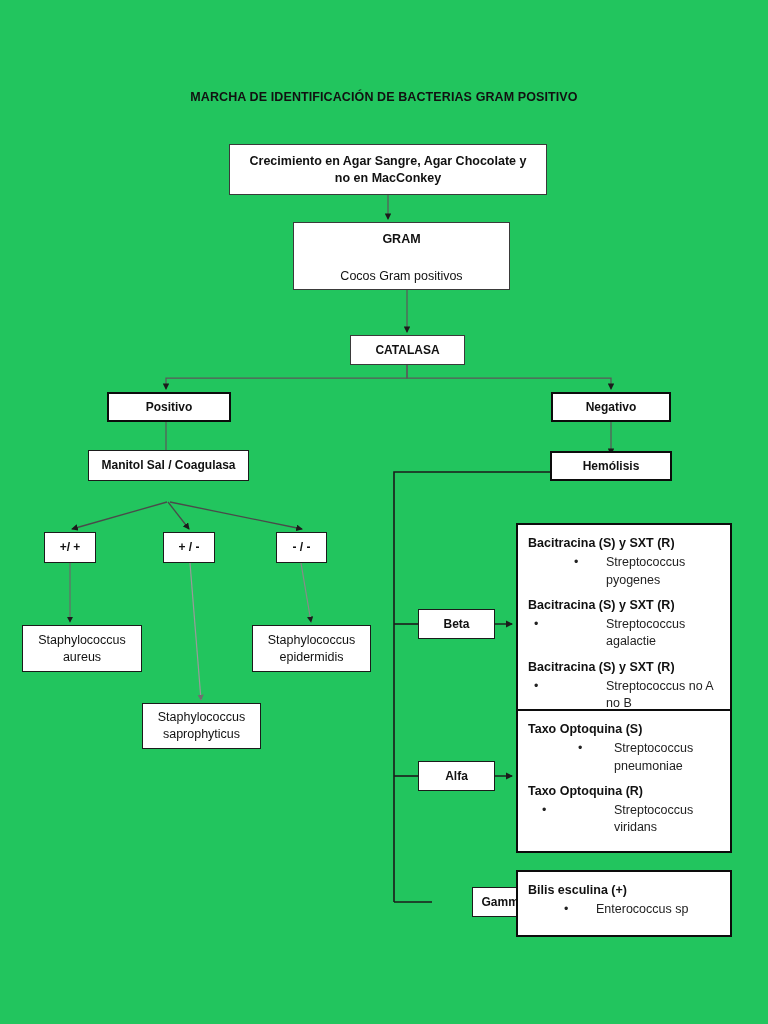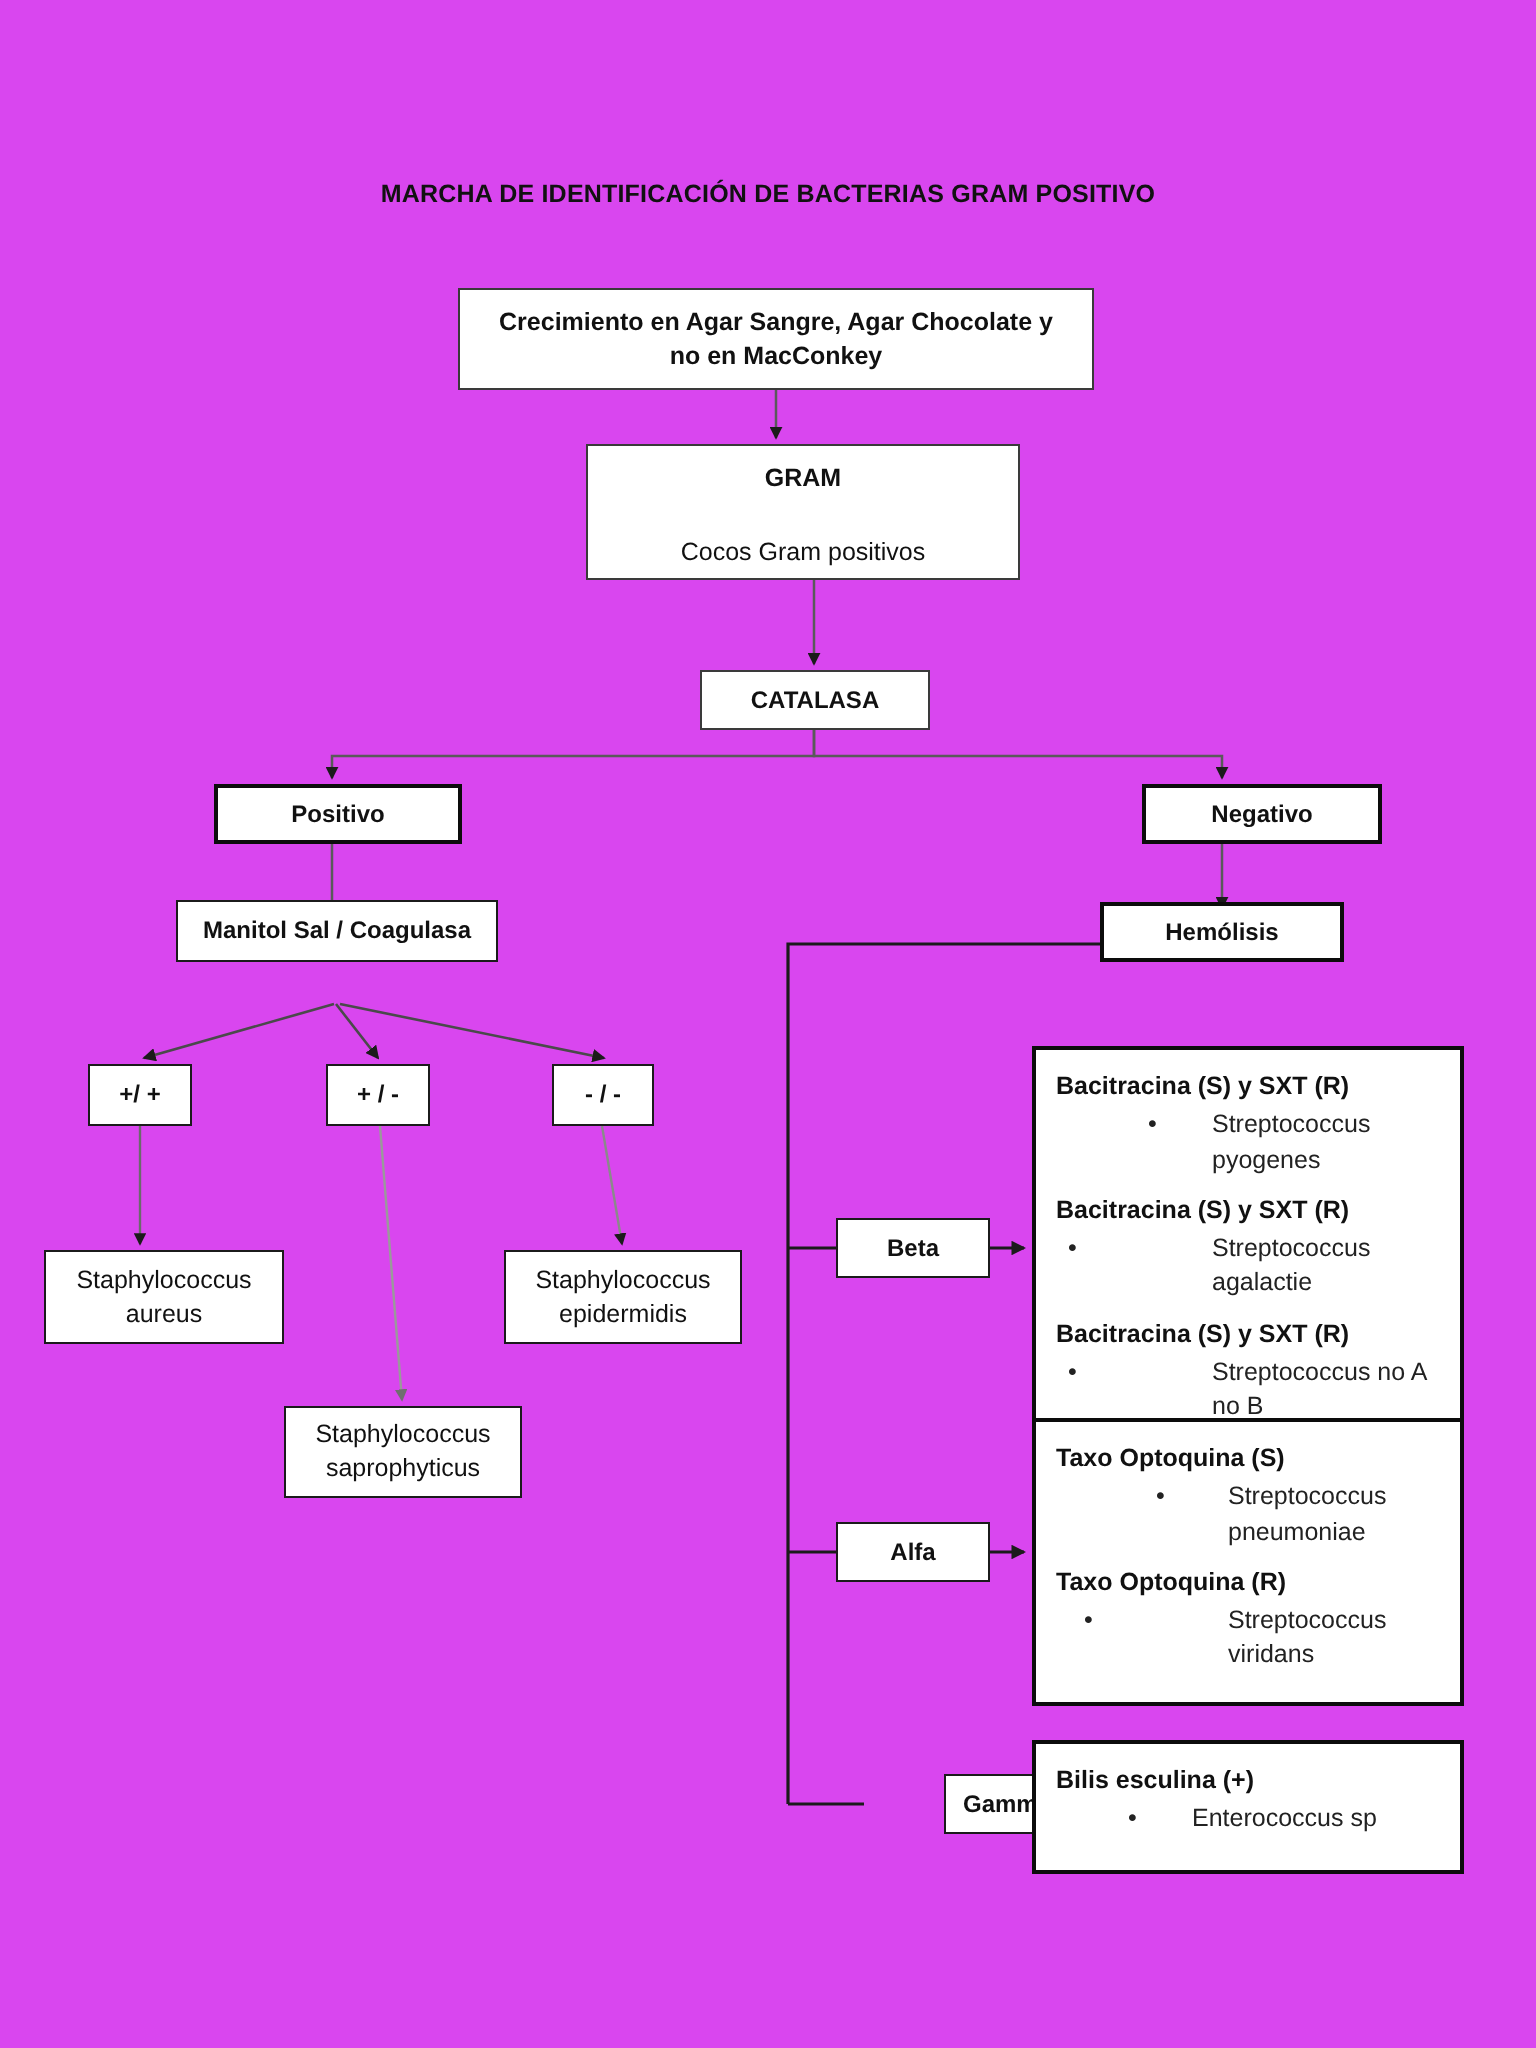--- a/index.html
+++ b/index.html
@@ -9,21 +9,21 @@
     background: #ffffff;
   }
   body {
     font-family: "Liberation Sans", sans-serif;
     color: #000000;
   }
   #page {
     position: relative;
     width: 768px;
     height: 1024px;
-    background: #d946ef;
+    background: #22c55e;
     overflow: hidden;
   }
 
   
   .box {
     position: absolute;
     box-sizing: border-box;
     background: #ffffff;
     display: flex;
     flex-direction: column;
@@ -180,21 +180,21 @@
   </div>
 
   <div class="box bd-thin" style="left:350px; top:335px; width:115px; height:30px; font-size:12px;">
     <div class="b">CATALASA</div>
   </div>
 
   <div class="box bd-thick" style="left:107px; top:392px; width:124px; height:30px; font-size:12px;">
     <div class="b">Positivo</div>
   </div>
 
-  <div class="box bd-thick" style="left:571px; top:392px; width:120px; height:30px; font-size:12px;">
+  <div class="box bd-thick" style="left:551px; top:392px; width:120px; height:30px; font-size:12px;">
     <div class="b">Negativo</div>
   </div>
 
   <div class="box bd-medium" style="left:88px; top:450px; width:161px; height:31px; font-size:12px;">
     <div class="b">Manitol Sal / Coagulasa</div>
   </div>
 
   <div class="box bd-medium" style="left:44px; top:532px; width:52px; height:31px; font-size:12px;">
     <div class="b">+/ +</div>
   </div>

